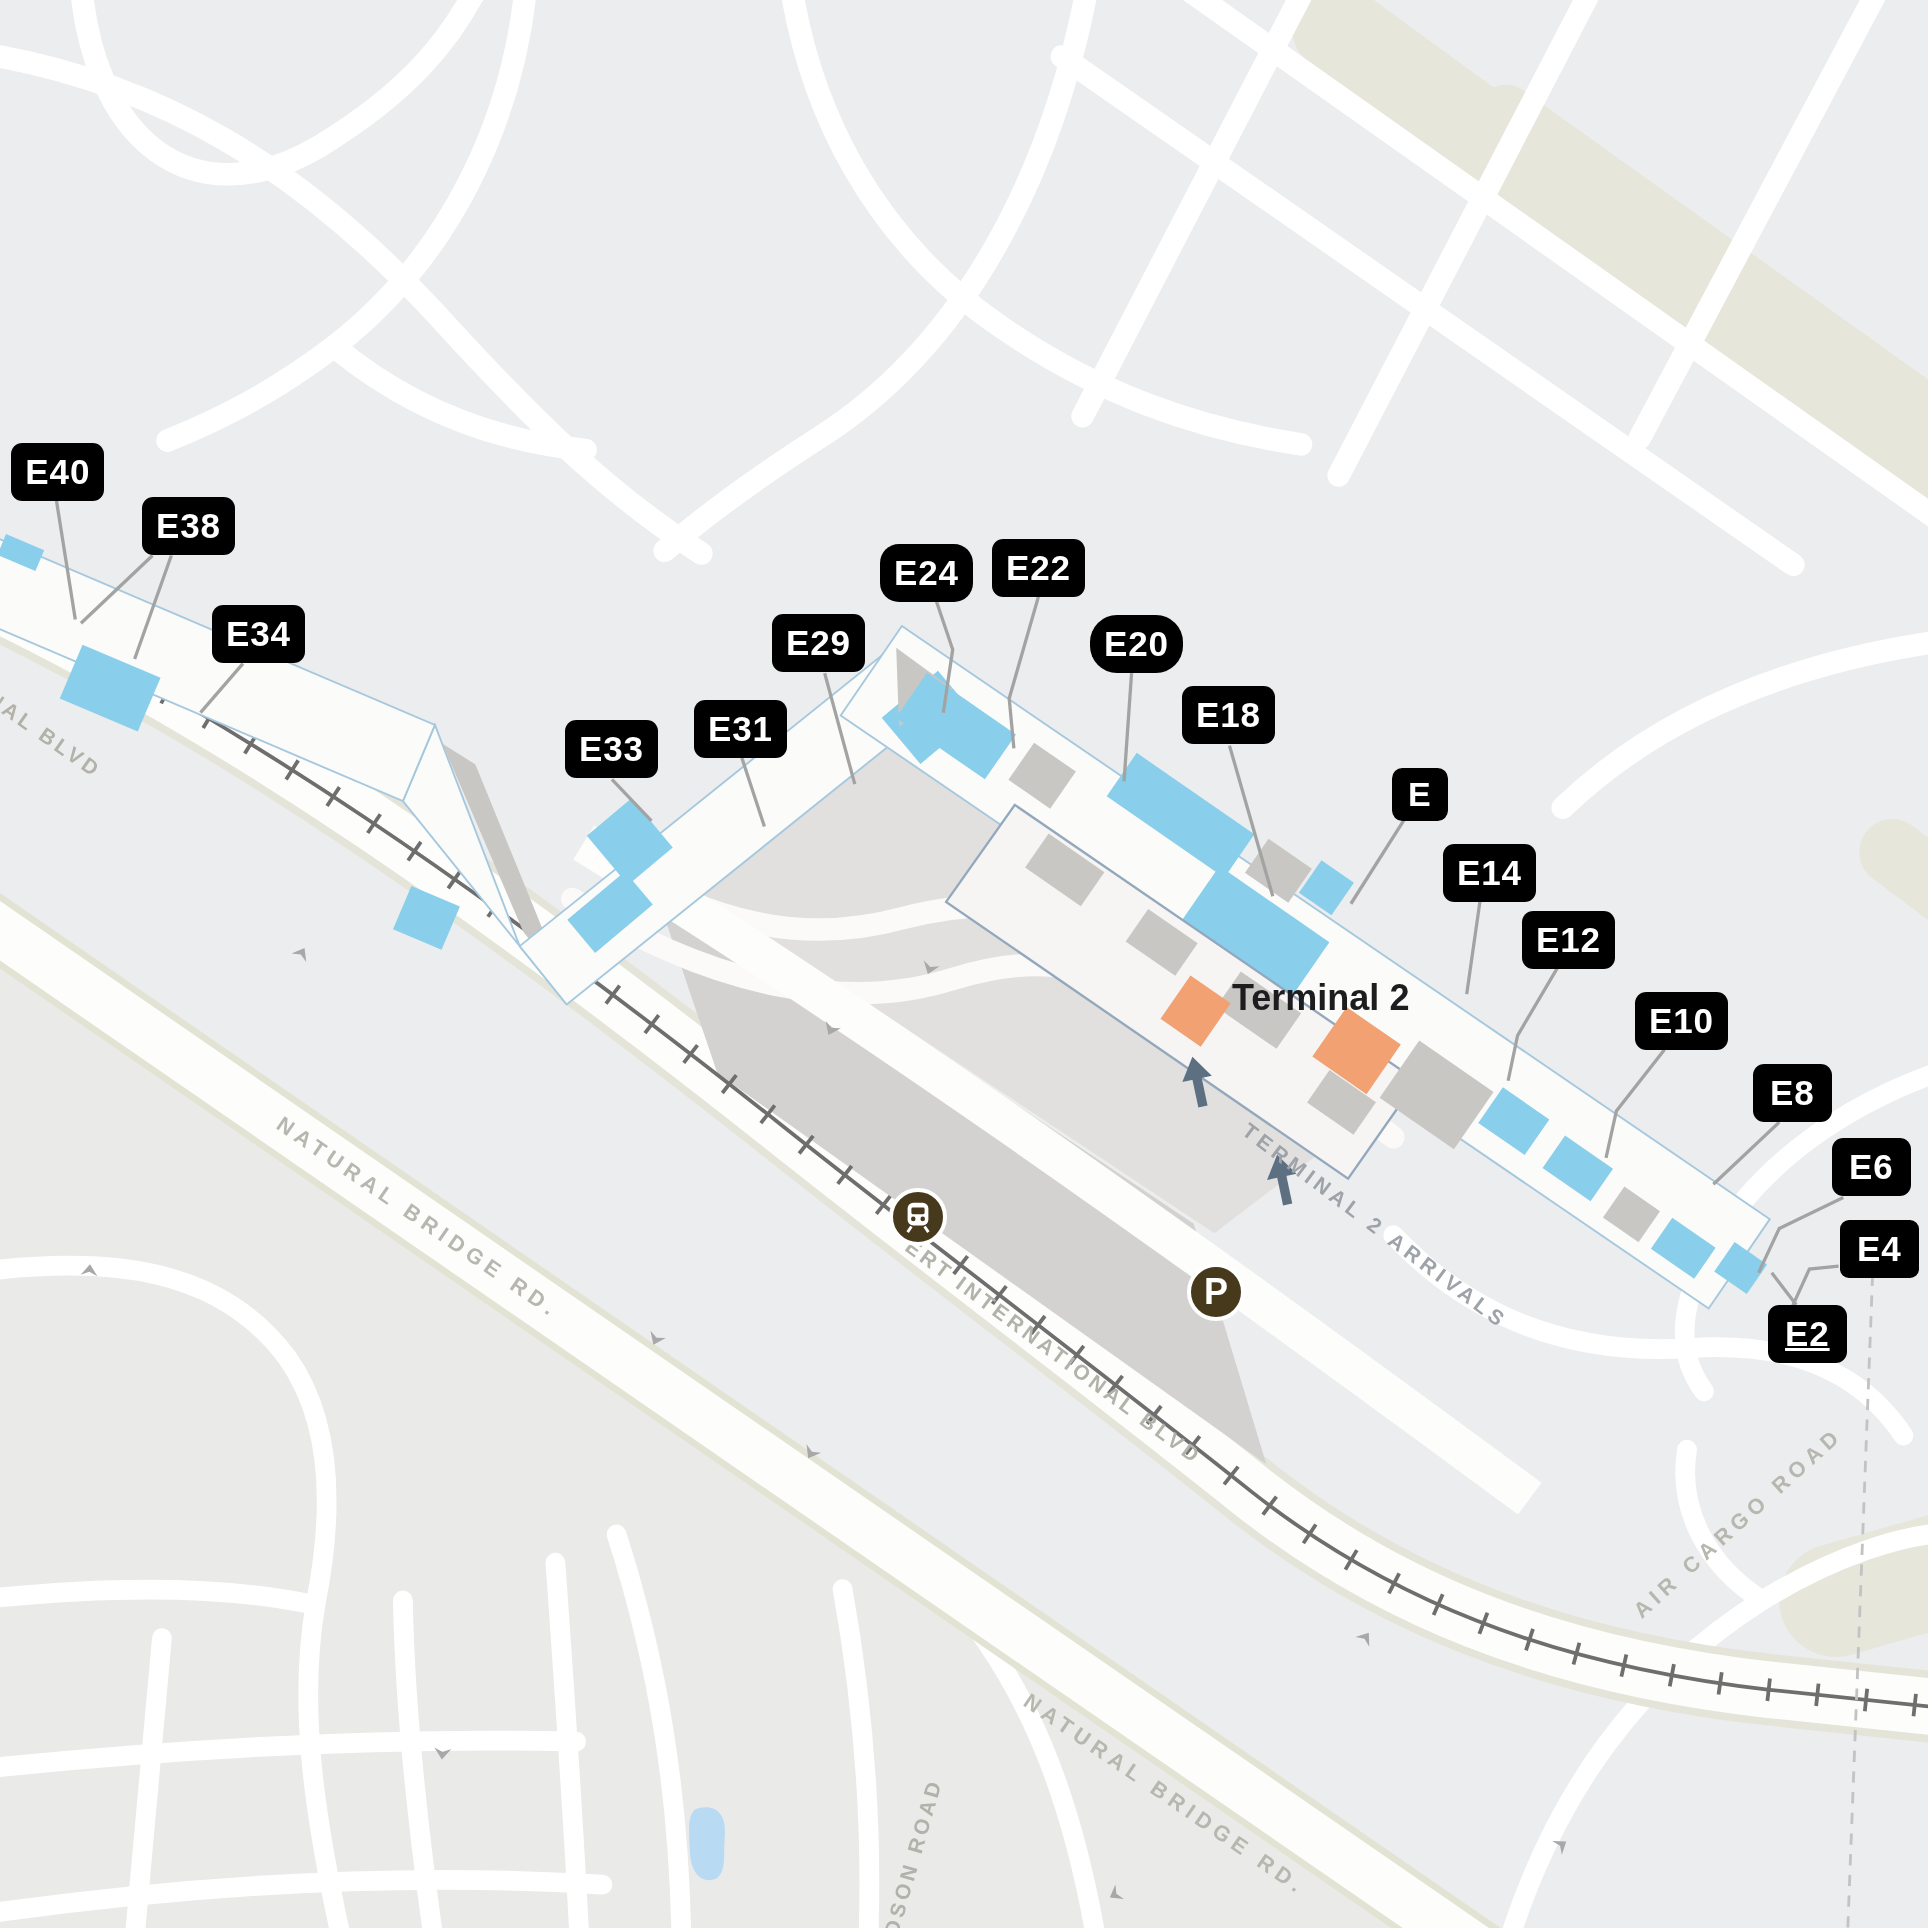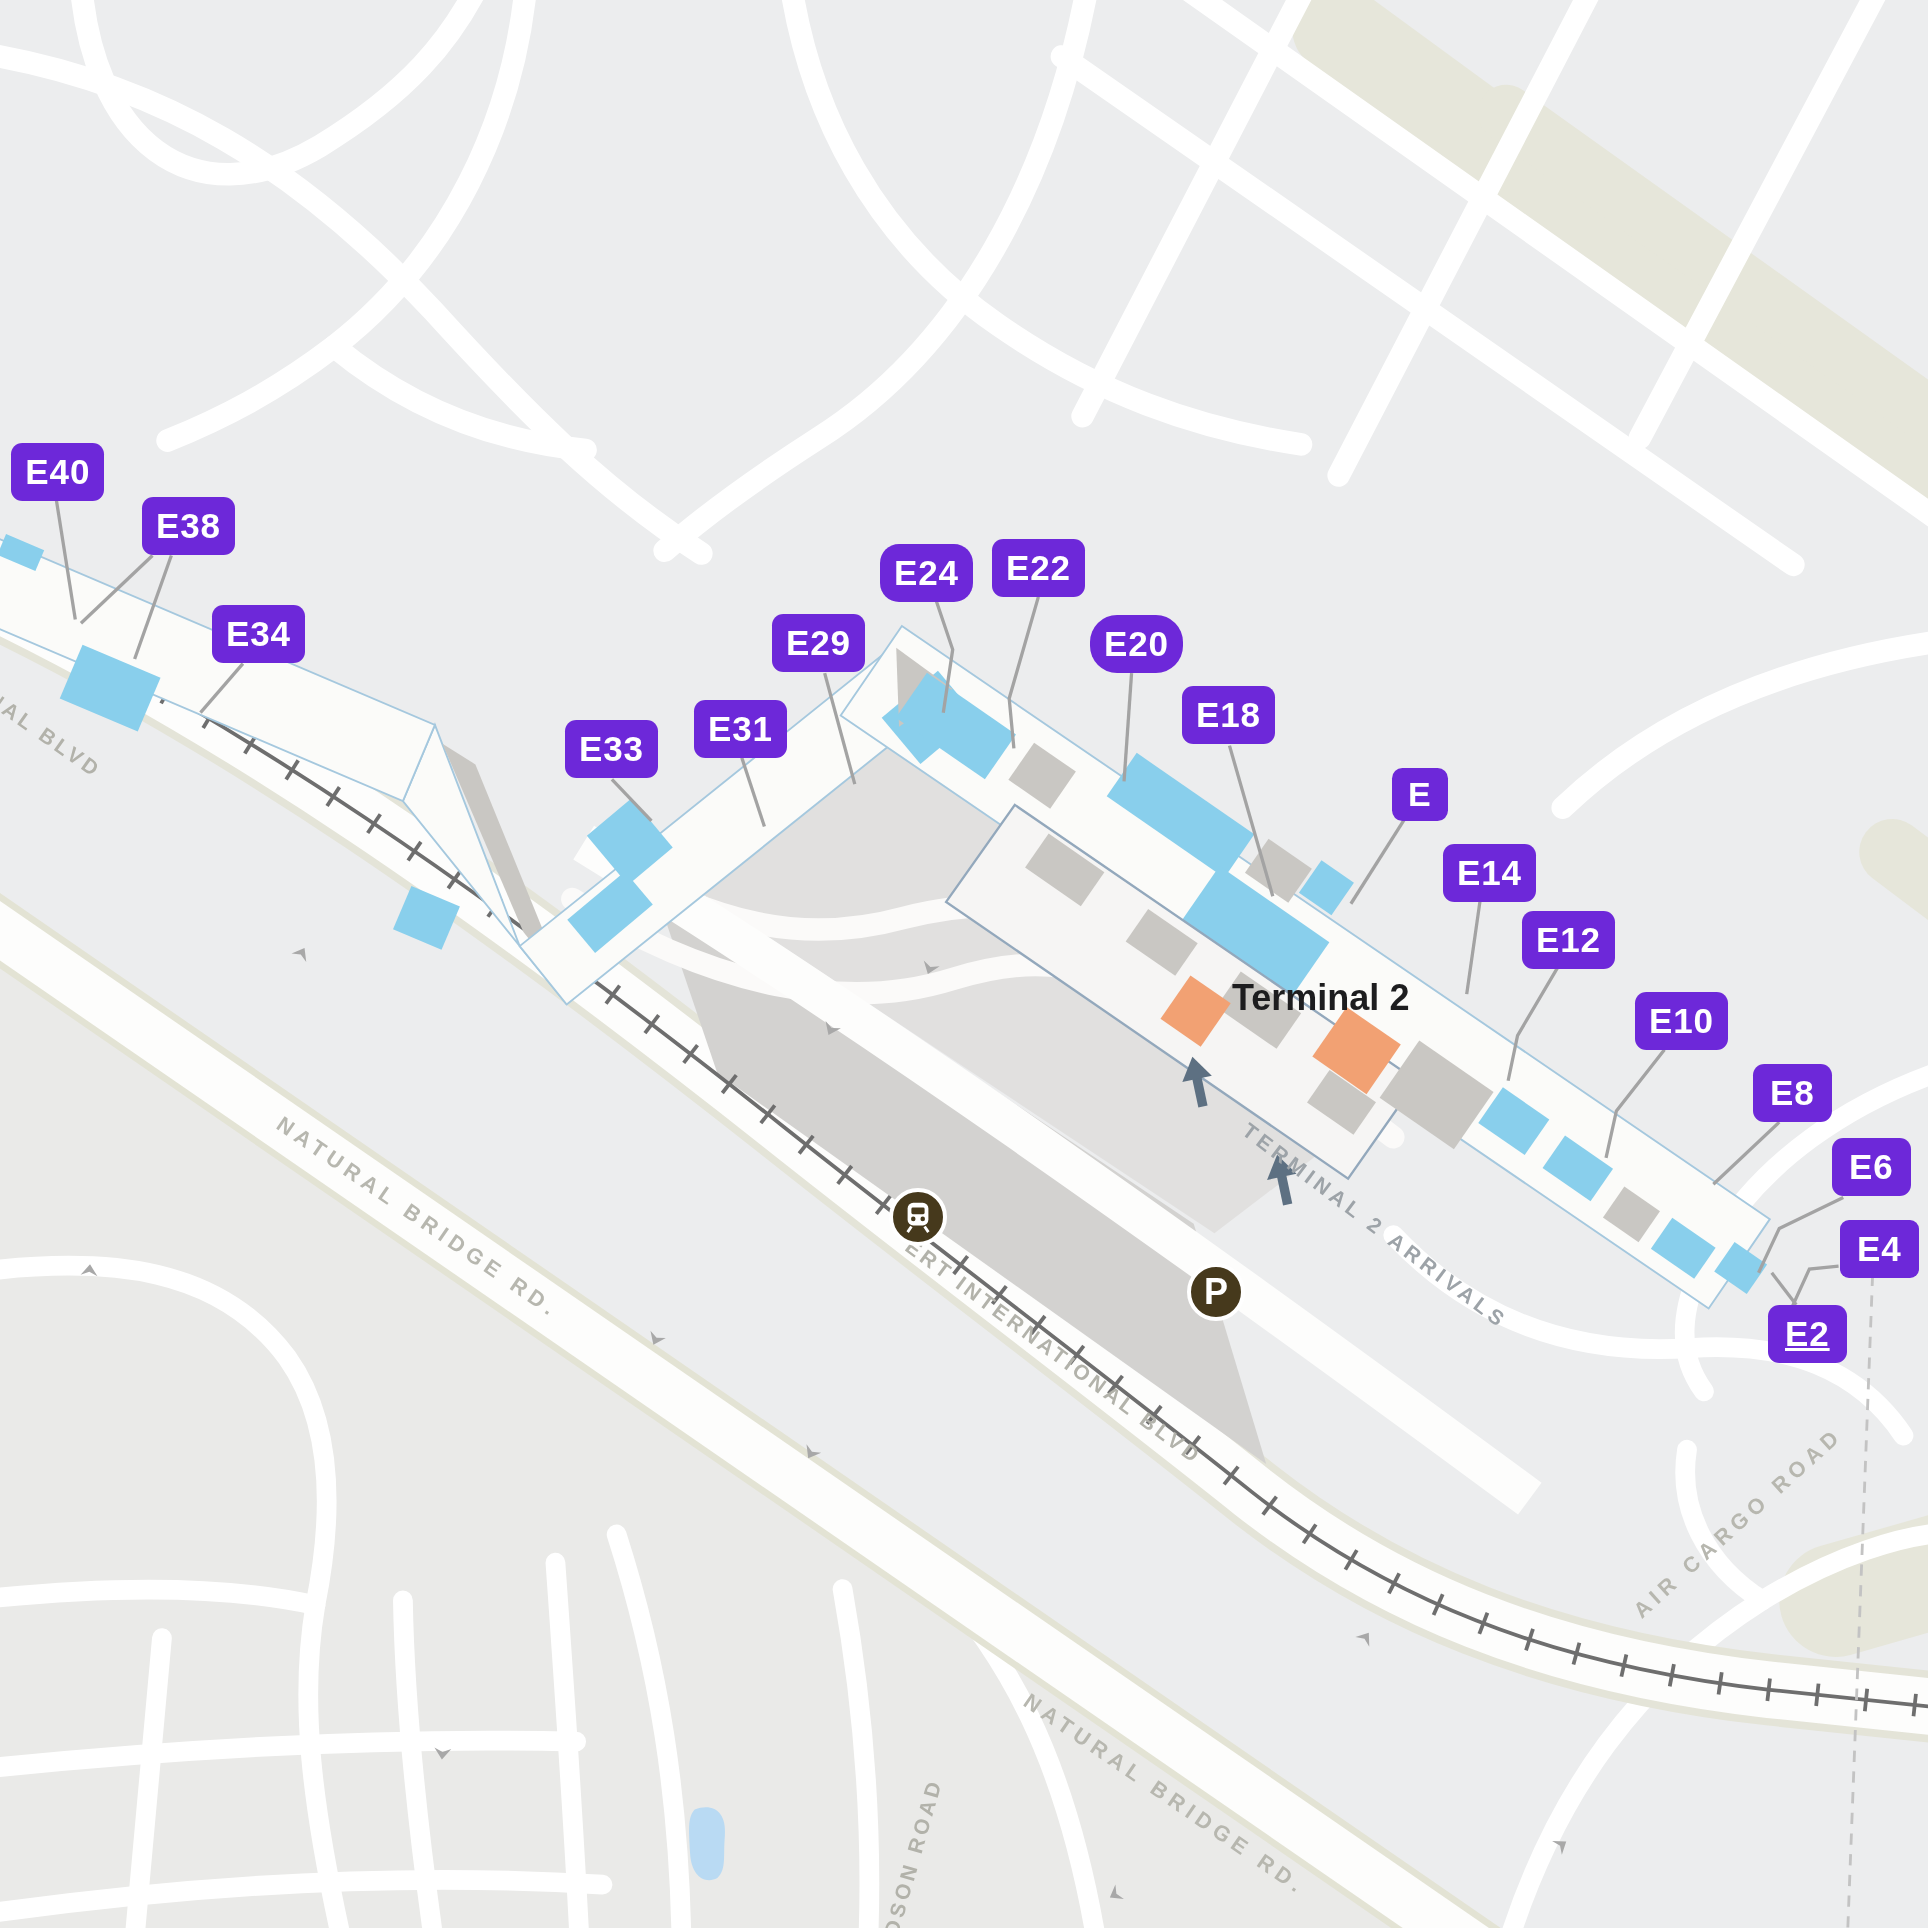--- a/index.html
+++ b/index.html
@@ -1,19 +1,19 @@
 <!DOCTYPE html>
 <html style="font-size:15px"><head>
 <meta charset="utf-8">
 <style>
   html,body{margin:0;padding:0;background:#ecedee;}
   #map{position:relative;width:1928px;height:1928px;overflow:hidden;
        font-family:"Liberation Sans","DejaVu Sans",sans-serif;background:#ecedee;}
   #art{position:absolute;left:0;top:0;}
-  .badge{position:absolute;background:#6d28d9;color:#fff;font-weight:bold;
+  .badge{position:absolute;background:#000000;color:#fff;font-weight:bold;
          font-size:35px;line-height:1;padding:11.3px 14px;border-radius:11.3px;
          text-align:center;letter-spacing:0.9px;}
   .badge.small{padding:11.3px 17px;}
   .badge.ebig{font-size:34px;padding:9.4px 16px;border-radius:10.4px;}
   .terminal-label{position:absolute;color:#1d1d1f;font-size:36px;font-weight:600;
          white-space:nowrap;}
   .roadlabel{position:absolute;color:#b7b7af;font-size:21.7px;letter-spacing:5.6px;
          white-space:nowrap;transform-origin:left center;font-weight:bold;}
   .roadlabel.dim{color:#b2b2aa;letter-spacing:3.8px;font-size:21px;}
   .roadlabel.arrivals{color:#9da3a8;font-size:21px;letter-spacing:4.7px;}

